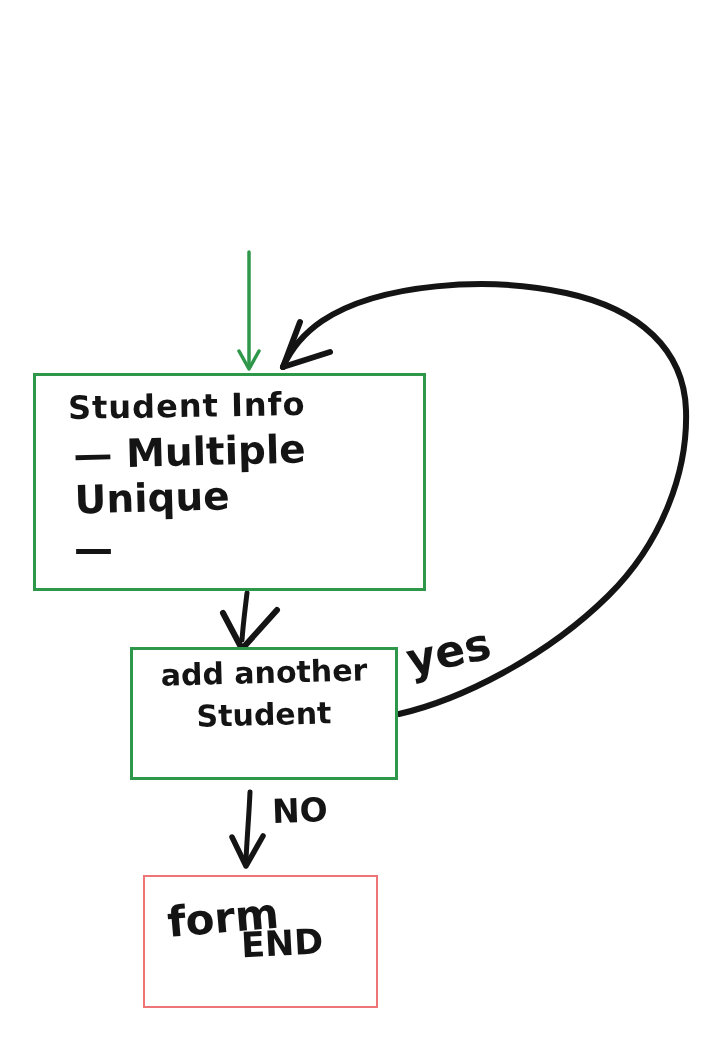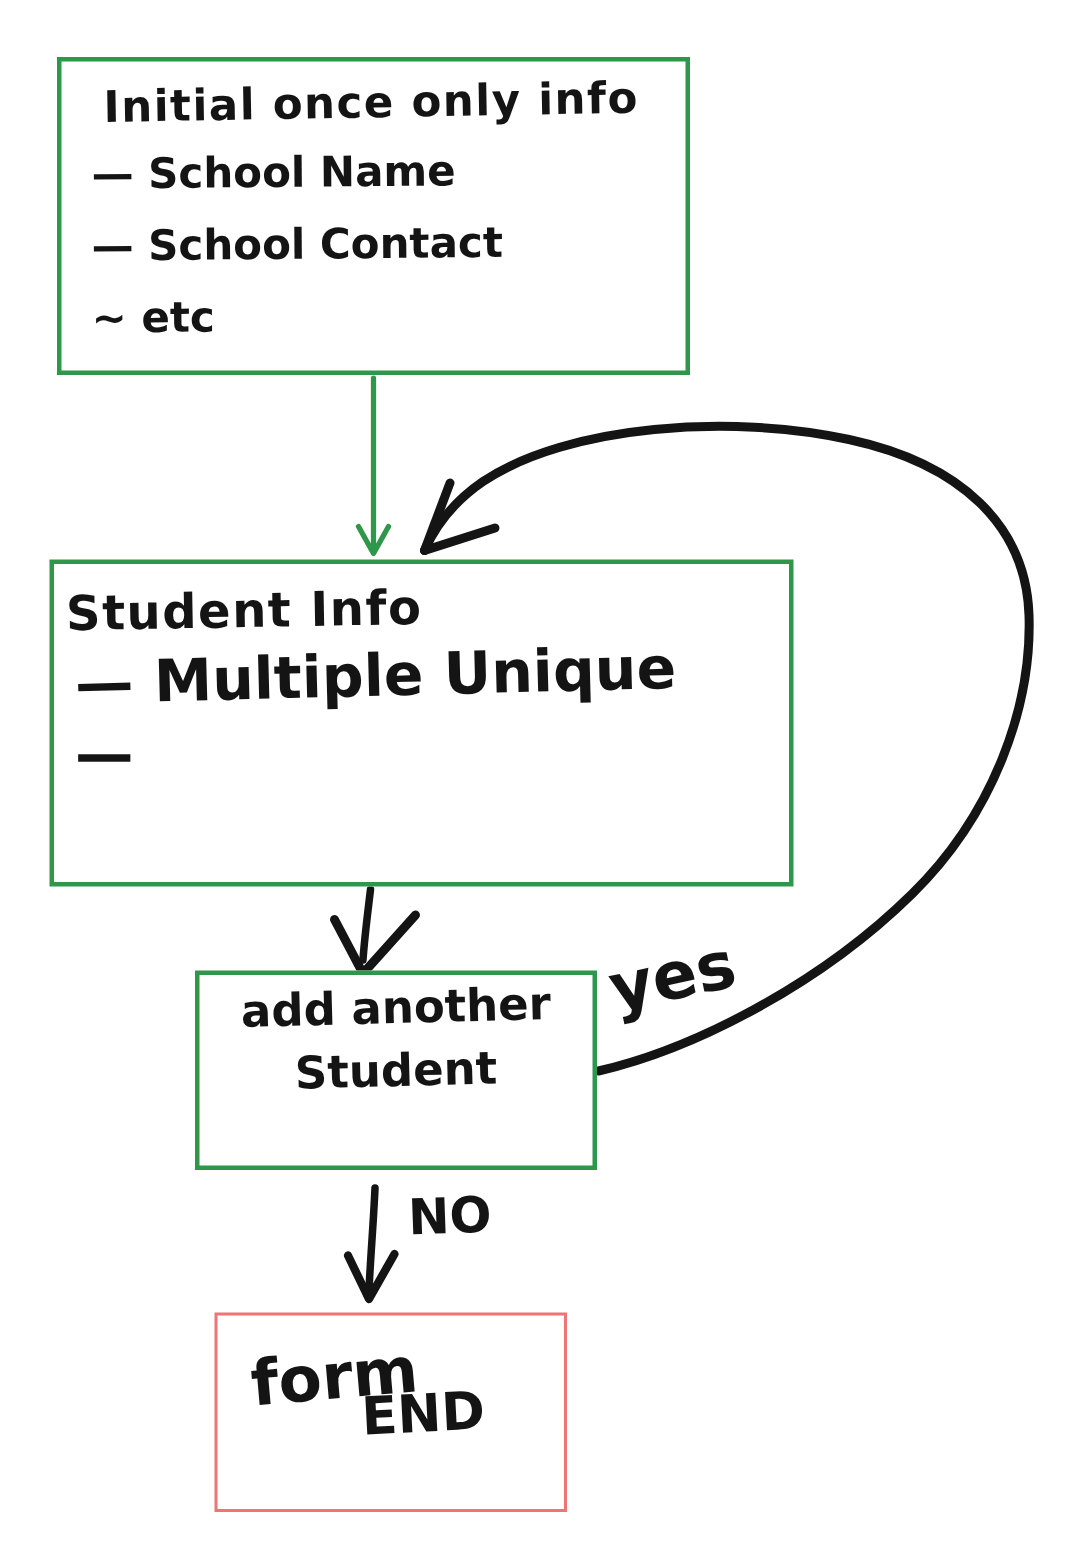--- a/index.html
+++ b/index.html
@@ -46,22 +46,22 @@
     font-size:29px;letter-spacing:1px;
     transform:rotate(-1deg);
     margin:2px 0 6px 8px;
   }
   #initial-info .node-item{
     font-size:28px;line-height:48px;
     transform:rotate(-0.5deg);
   }
   
   #student-info{
-    left:33px;top:373px;width:496px;height:218px;
-    padding:6px 8px 0 8px;
+    left:33px;top:373px;width:393px;height:218px;
+    padding:6px 8px 0 32px;
   }
   #student-info .node-title{
     font-size:32px;letter-spacing:1px;
     transform:rotate(-1deg);
     margin:4px 0 2px 0;
   }
   #student-info .si-main{
     font-size:39px;letter-spacing:0;
     transform:rotate(-1.5deg);
     margin:4px 0 0 6px;
@@ -132,26 +132,20 @@
       <path class="stroke-ink" stroke-width="5.5" d="M232,837 L246,866 L263,836"></path>
     </g>
 
     <g>
       <path class="stroke-ink" stroke-width="6" d="M399,714 C460,700 545,658 608,596 C663,542 688,470 686,410 C684,350 640,309 566,293 C488,276 379,283 322,321 C303,334 291,349 283,367"></path>
       <path class="stroke-ink" stroke-width="6" d="M283,367 L300,322"></path>
       <path class="stroke-ink" stroke-width="6" d="M283,367 L330,352"></path>
     </g>
   </svg>
 
-  <div class="node" id="initial-info">
-    <div class="node-title">Initial once only info</div>
-    <div class="node-item">— School Name</div>
-    <div class="node-item">— School Contact</div>
-    <div class="node-item">~ etc</div>
-  </div>
 
   <div class="node" id="student-info">
     <div class="node-title">Student Info</div>
     <div class="si-main">— Multiple Unique</div>
     <div class="si-blank">—</div>
   </div>
 
   <div class="node" id="add-another">
     <div class="node-line">add another</div>
     <div class="node-line">Student</div>

